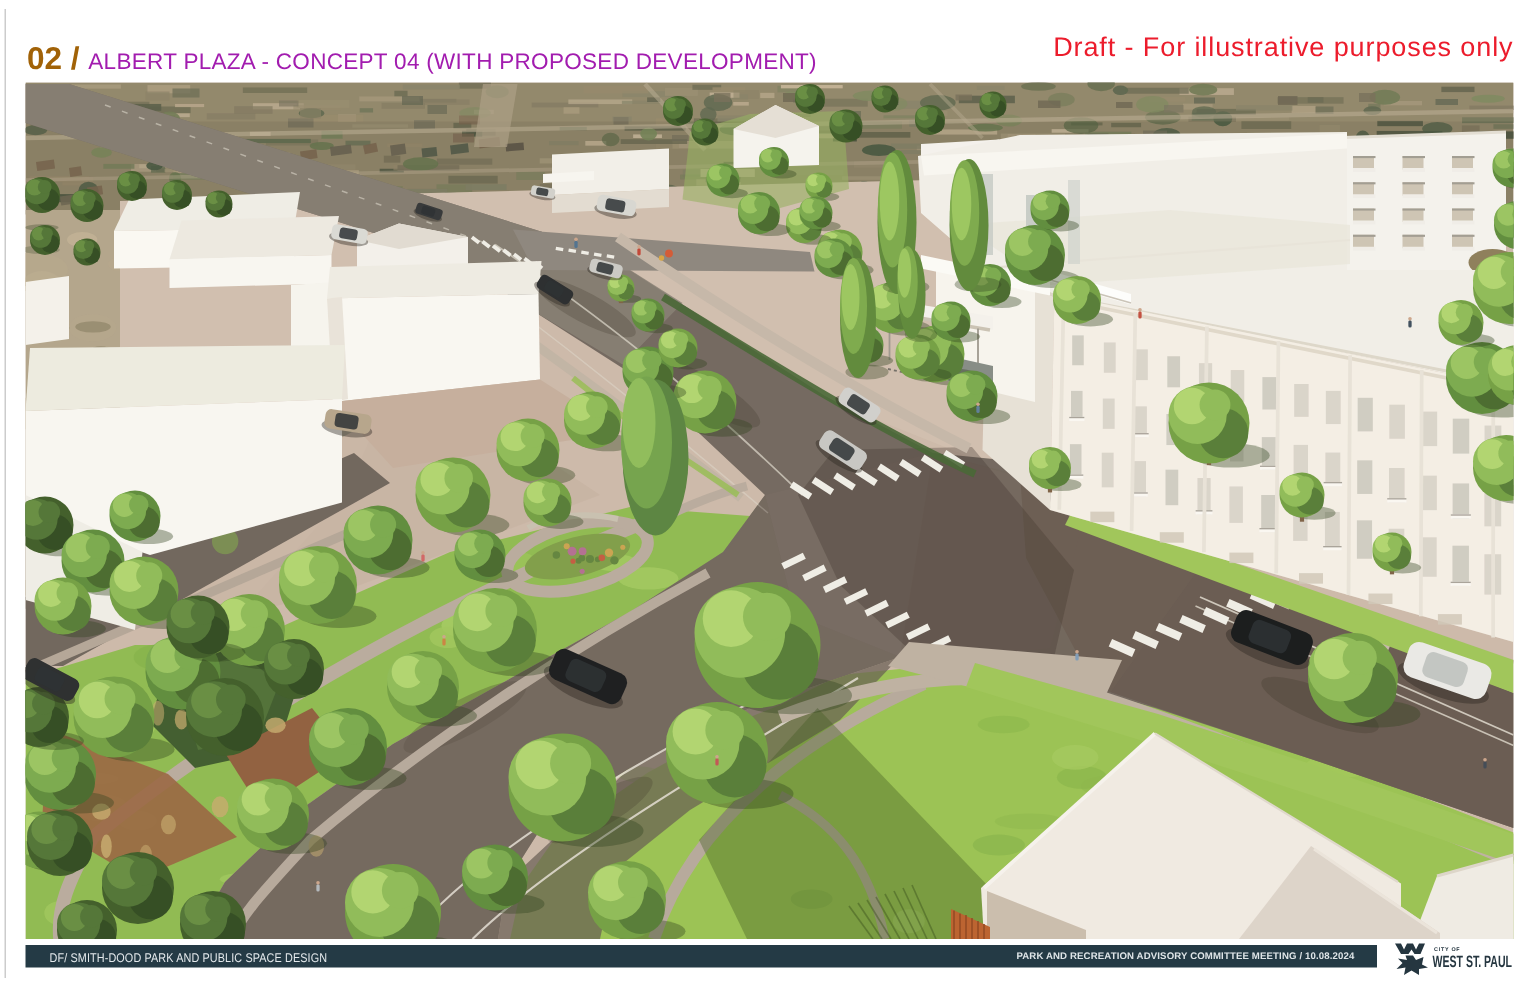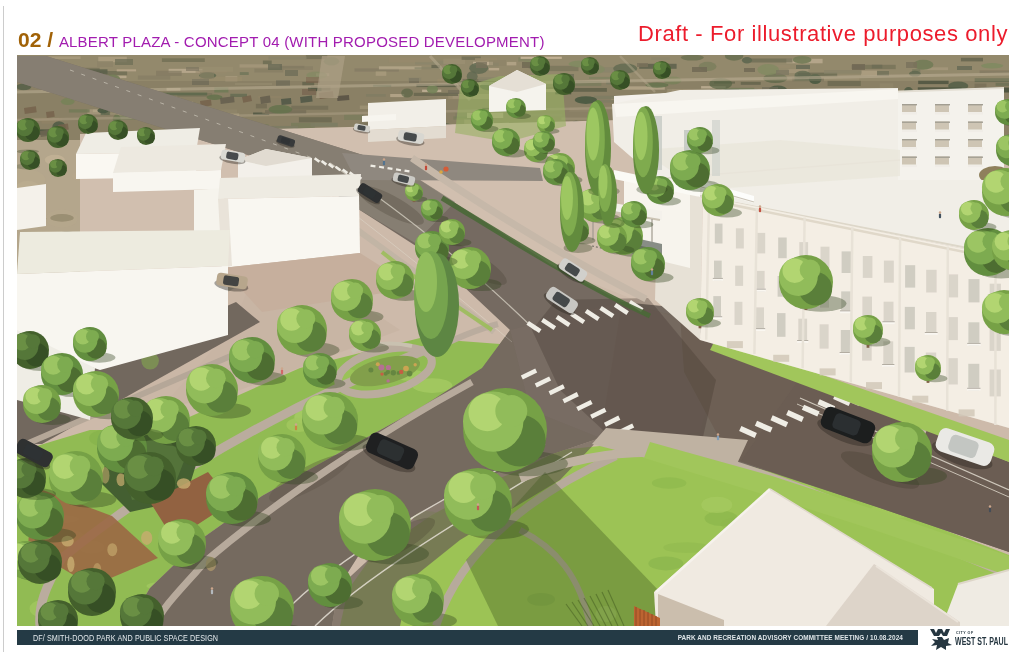--- a/index.html
+++ b/index.html
@@ -3,21 +3,21 @@
 <style>
 html,body{margin:0;padding:0;width:1024px;height:658px;background:#ffffff;overflow:hidden;font-family:"Liberation Sans",sans-serif;position:relative}
 .abs{position:absolute}
 </style></head>
 <body>
 
 <div class="abs" style="left:3px;top:6px;width:1px;height:646px;background:#cccccc"></div>
 
 <div class="abs" style="left:18px;top:28px;white-space:nowrap"><span style="font-size:21px;font-weight:bold;color:#a16207">02 / </span><span style="font-size:15px;color:#a21caf;letter-spacing:0.2px">ALBERT PLAZA - CONCEPT 04 (WITH PROPOSED DEVELOPMENT)</span></div>
 
-<div class="abs" style="left:637px;top:21px;width:372px;text-align:center;font-size:22px;color:#ec1c2c;letter-spacing:0.6px;white-space:nowrap">Draft - For illustrative purposes only</div>
+<div class="abs" style="left:637px;top:21px;width:372px;text-align:right;font-size:18px;color:#ec1c2c;letter-spacing:0.6px;white-space:nowrap">Draft - For illustrative purposes only</div>
 
 <svg width="1024" height="658" viewBox="0 0 1024 658" xmlns="http://www.w3.org/2000/svg" style="position:absolute;left:0;top:0">
 <defs>
       <clipPath id="ph">
         <rect x="17" y="55" width="992" height="571"></rect>
       </clipPath>
     </defs>
 <g clip-path="url(#ph)">
 
 <rect x="17.0" y="55.0" width="992.0" height="571.0" fill="#cbb7a7"></rect>

